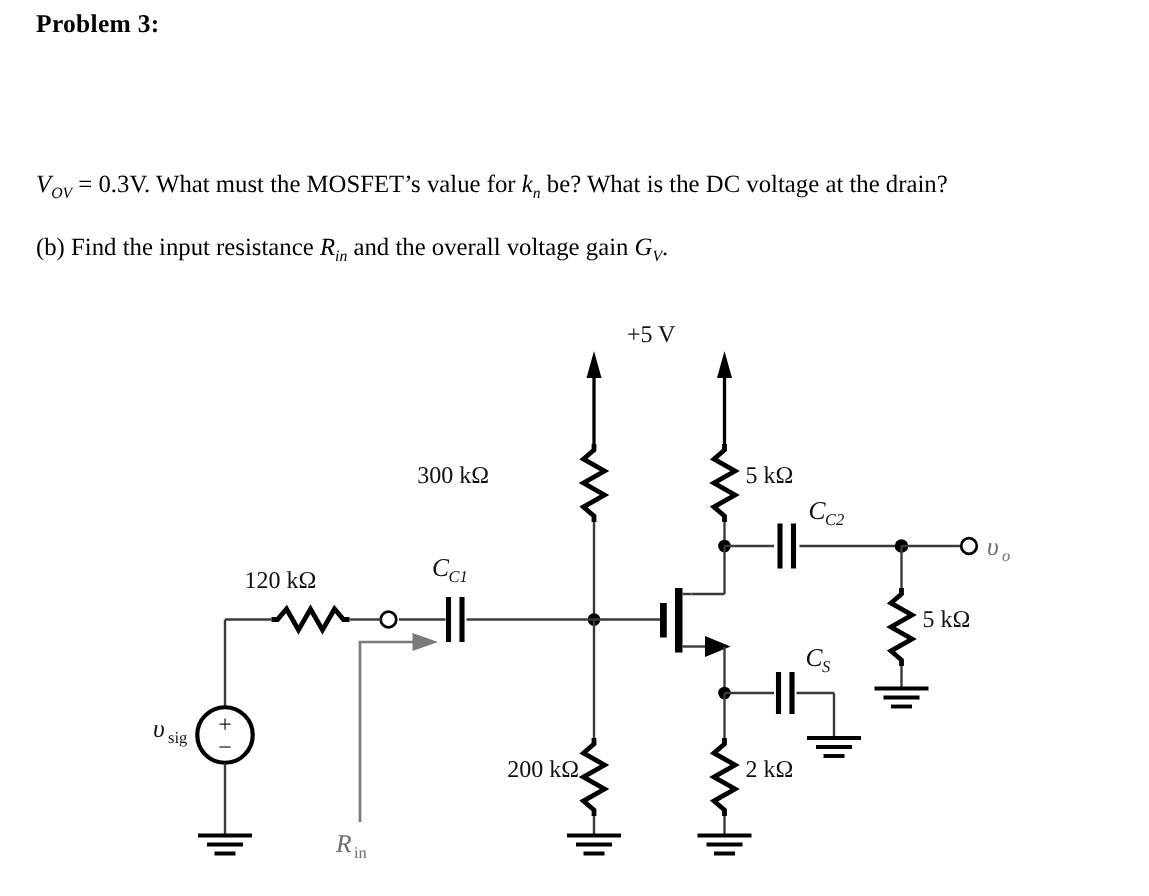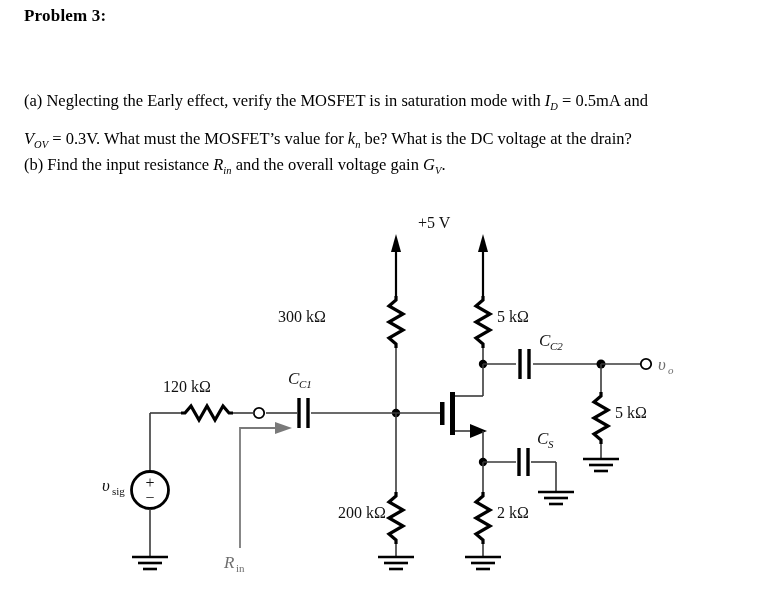--- a/index.html
+++ b/index.html
@@ -28,21 +28,21 @@
     font-weight: bold;
     font-size: 17px;
     letter-spacing: 0.2px;
   }
   .line {
     font-size: 16.5px;
     line-height: 22px;
   }
   .l1 { top: 48px; }
   .l2 { top: 90px; }
-  .l3 { top: 128px; }
+  .l3 { top: 112px; }
   .l4 { top: 154px; }
   i.var { font-style: italic; font-family: "Liberation Serif", serif; }
   sub.sb { font-size: 10.5px; font-style: italic; }
 
   
   #circuit {
     position: absolute;
     left: 0;
     top: 196px;
     width: 766px;
@@ -84,23 +84,20 @@
   .grayhead { fill: #7a7a7a; }
 </style>
 </head>
 <body>
 
 <div id="page">
 
   <div class="text-block prob-title">Problem 3:</div>
 
 
-  <div class="text-block line l2">
-    <span>(a) Neglecting the Early effect, verify the MOSFET is in saturation mode with </span><i class="var">I</i><sub class="sb">D</sub><span> = 0.5mA and</span>
-  </div>
 
   <div class="text-block line l3">
     <i class="var">V</i><sub class="sb">OV</sub><span> = 0.3V.  What must the MOSFET’s value for </span><i class="var">k</i><sub class="sb">n</sub><span> be?  What is the DC voltage at the drain?</span>
   </div>
 
   <div class="text-block line l4">
     <span>(b) Find the input resistance </span><i class="var">R</i><sub class="sb">in</sub><span> and the overall voltage gain </span><i class="var">G</i><sub class="sb">V</sub><span>.</span>
   </div>
 
   <svg id="circuit" viewBox="0 0 766 401">

